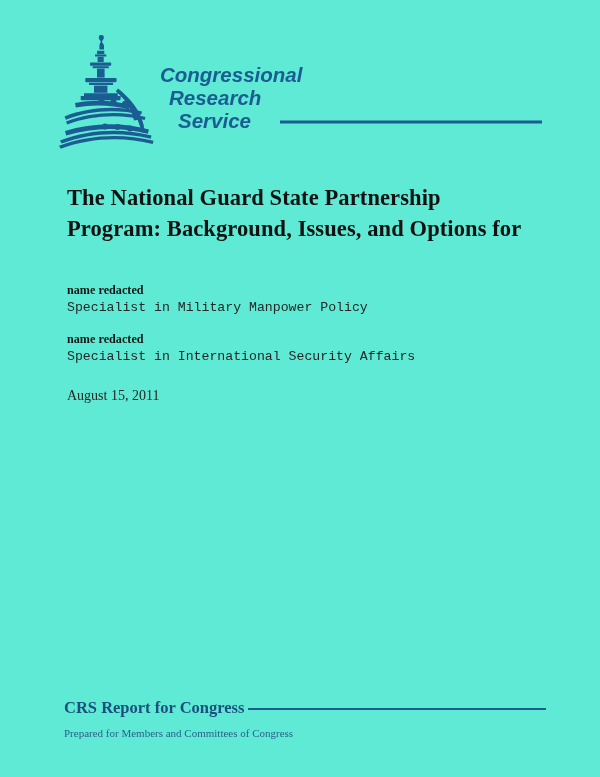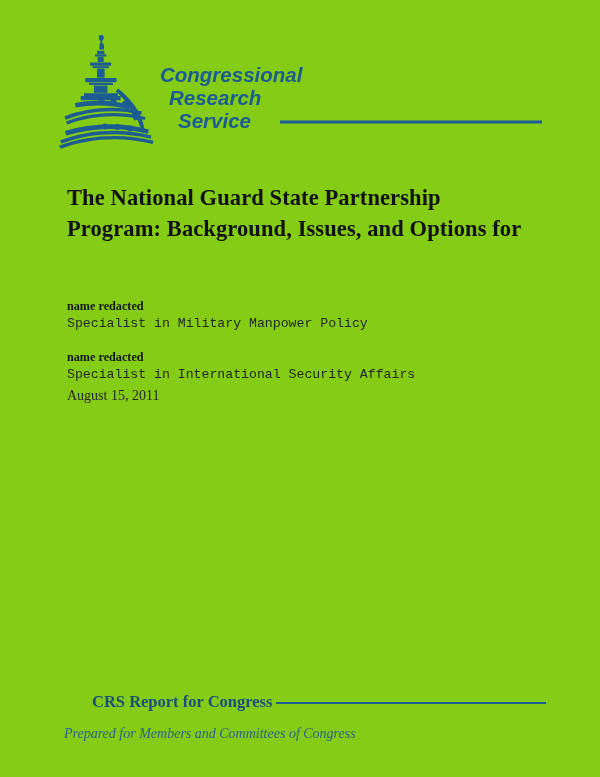--- a/index.html
+++ b/index.html
@@ -4,21 +4,21 @@
 <style>
   html, body {
     margin: 0;
     padding: 0;
     background: #ffffff;
   }
   #page {
     position: relative;
     width: 600px;
     height: 777px;
-    background: #84cc16;
+    background: #5eead4;
     overflow: hidden;
     font-family: "Liberation Serif", "DejaVu Serif", serif;
     color: #1a1a1a;
   }
 
   
   #masthead {
     position: absolute;
     left: 56px;
     top: 32px;
@@ -49,21 +49,20 @@
 
   
   #authors {
     position: absolute;
     left: 67px;
     top: 282px;
     width: 420px;
   }
   .author-block {
     margin-bottom: 14px;
-    margin-top: 16px;
   }
   .author-name {
     font-family: "Liberation Serif", "DejaVu Serif", serif;
     font-weight: bold;
     font-size: 12.2px;
     line-height: 17px;
     color: #151515;
   }
   .author-role {
     font-family: Liberation Mono, monospace;
@@ -114,34 +113,32 @@
     display: flex;
     align-items: center;
   }
   #banner-title {
     font-family: "Liberation Serif", "DejaVu Serif", serif;
     font-weight: bold;
     font-size: 16.5px;
     line-height: 19px;
     color: #1b4f7e;
     white-space: nowrap;
-    margin-left: 28px;
   }
   #banner-rule {
     flex: 1 1 auto;
     height: 2.6px;
     background: #1b5c92;
     margin-left: 4px;
     margin-top: 3px;
   }
   #banner-sub {
-    margin-top: 16px;
-    font-family: "Liberation Serif", "DejaVu Serif", serif;
-    font-style: italic;
-    font-size: 14px;
+    margin-top: 10px;
+    font-family: "Liberation Serif", "DejaVu Serif", serif;
+    font-size: 11px;
     line-height: 13px;
     color: #2c5f8e;
   }
 </style>
 </head>
 <body>
 
 <div id="page">
 
   <div id="masthead">

